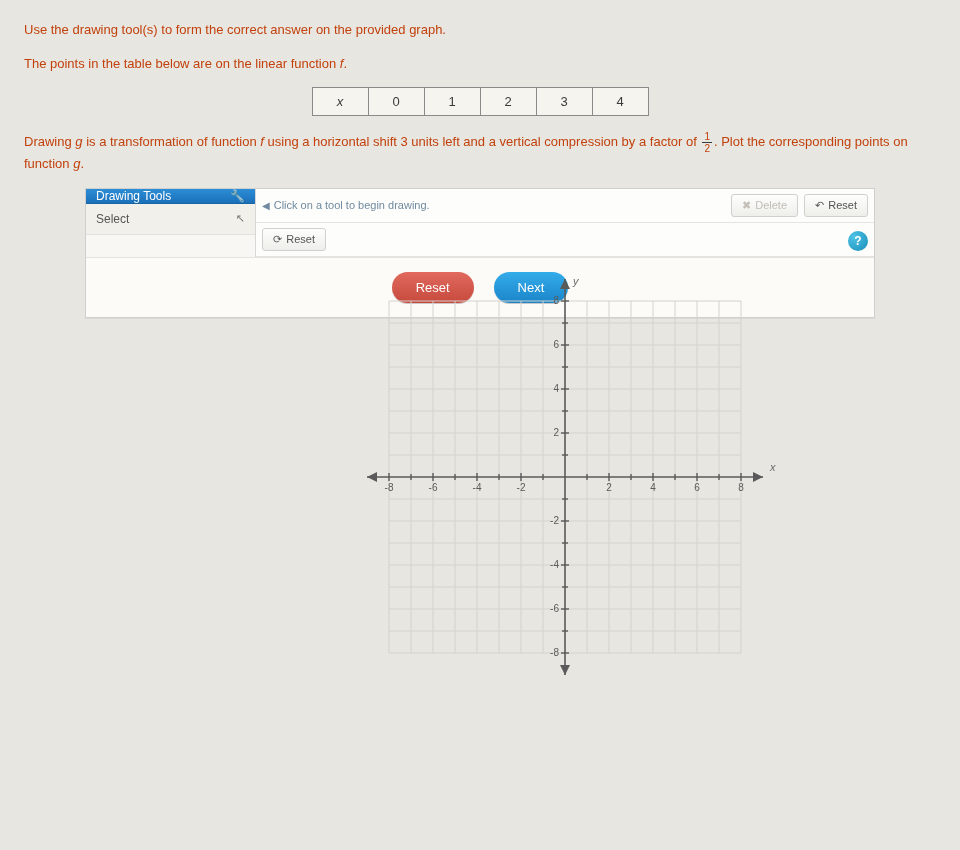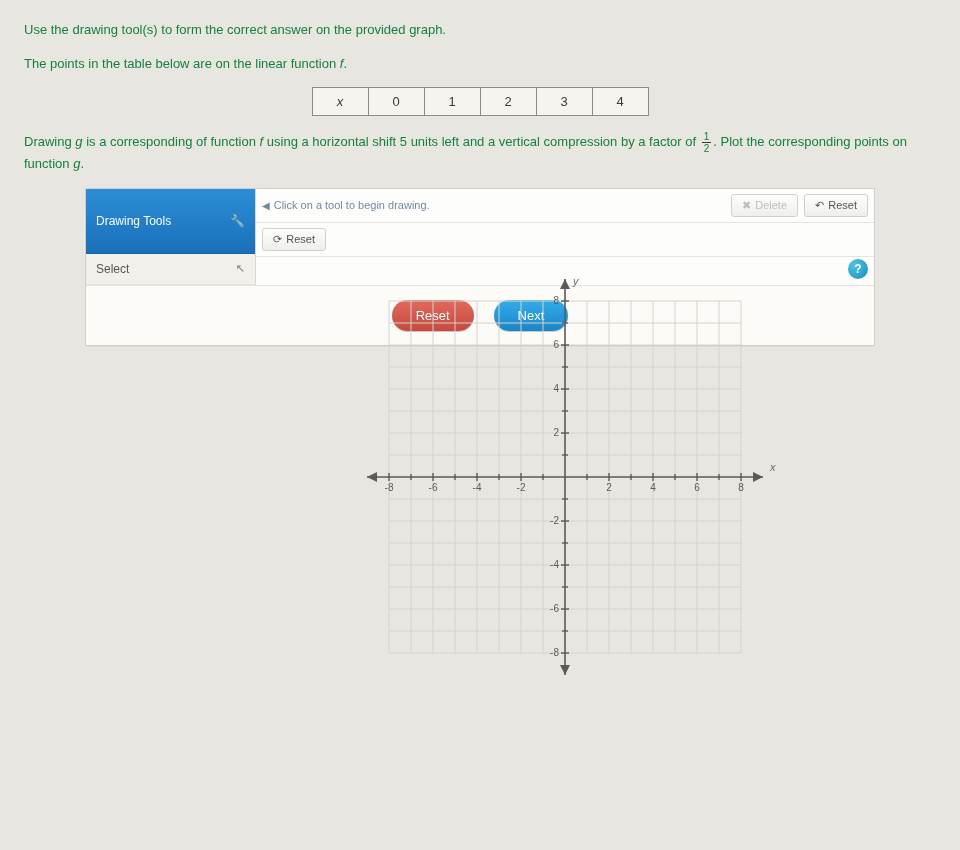--- a/index.html
+++ b/index.html
@@ -6,21 +6,21 @@
   body {
     width: 960px;
     height: 850px;
     background: #e8e6e0;
     font-family: Arial, Helvetica, sans-serif;
     color: #3a3a3a;
     font-size: 13px;
     padding: 20px 24px;
     overflow: hidden;
   }
-  .instr { margin-bottom: 14px; line-height: 1.5; color: #15803d; }
+  .instr { margin-bottom: 14px; line-height: 1.5; color: #c2410c; }
   .ital { font-style: italic; }
   .tbl-wrap { display: flex; justify-content: center; margin: 10px 0 16px; }
   table.data {
     border-collapse: collapse;
     background: #f6f4ef;
   }
   table.data td, table.data th {
     border: 1px solid #8a8a8a;
     padding: 6px 18px;
     text-align: center;
@@ -43,21 +43,21 @@
   .ws-row { display: flex; align-items: stretch; }
   .sidebar {
     width: 170px;
     border-right: 1px solid #d7d7d7;
     background: #f8f7f3;
   }
   .sb-head {
     background: linear-gradient(#2b8ed6, #1b6fb9);
     color: #fff;
     font-size: 12px;
-    padding: 25px 10px;
+    padding: 0 10px;
     display: flex;
     align-items: center;
     justify-content: space-between;
     border-bottom: 1px solid #1865a2;
   }
   .sb-head .wrench { font-size: 12px; }
   .sb-item {
     padding: 8px 10px;
     border-bottom: 1px solid #e3e2dd;
     display: flex;
@@ -175,21 +175,21 @@
       <td>1</td>
       <td>2</td>
       <td>3</td>
       <td>4</td>
     </tr>
   </tbody>
     </table>
 </div>
 
 <p class="instr">
-  <span>Drawing </span><span class="ital">g</span><span> is a corresponding of function </span><span class="ital">f</span><span> using a horizontal shift 5 units left and a vertical compression by a factor of </span><span class="frac">
+  <span>Drawing </span><span class="ital">g</span><span> is a transformation of function </span><span class="ital">f</span><span> using a horizontal shift 3 units left and a vertical compression by a factor of </span><span class="frac">
       <span class="n">1</span>
       <span class="d">2</span>
     </span><span>. Plot the corresponding points on function </span><span class="ital">g</span><span>.</span>
 </p>
 
 <div class="workspace">
   <div class="ws-row">
     <div class="sidebar">
       <div class="sb-head">
         <span>Drawing Tools</span>

